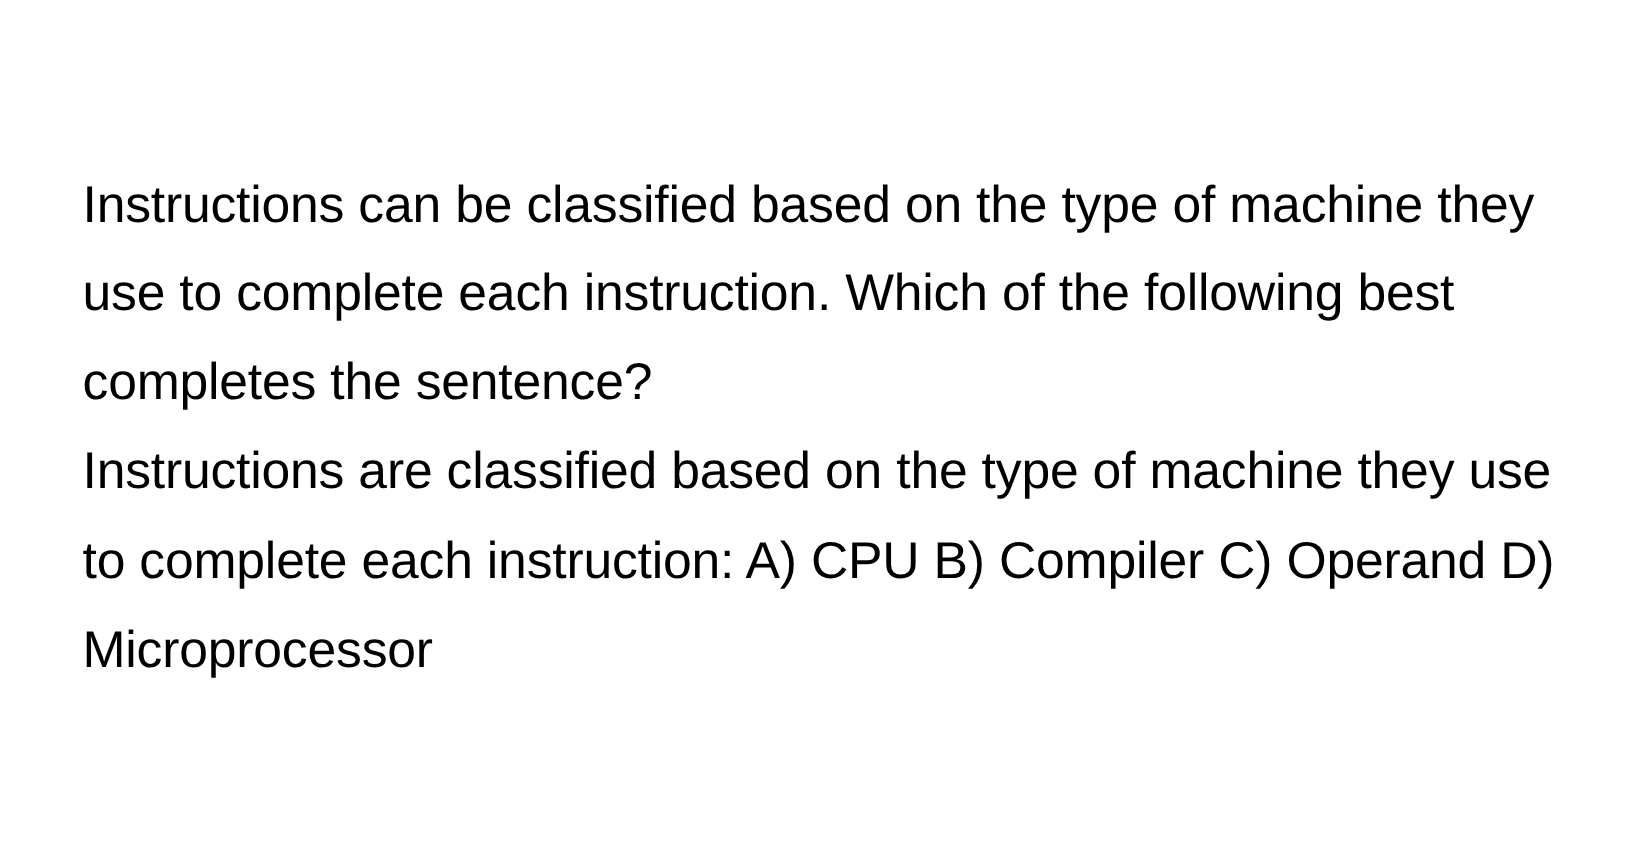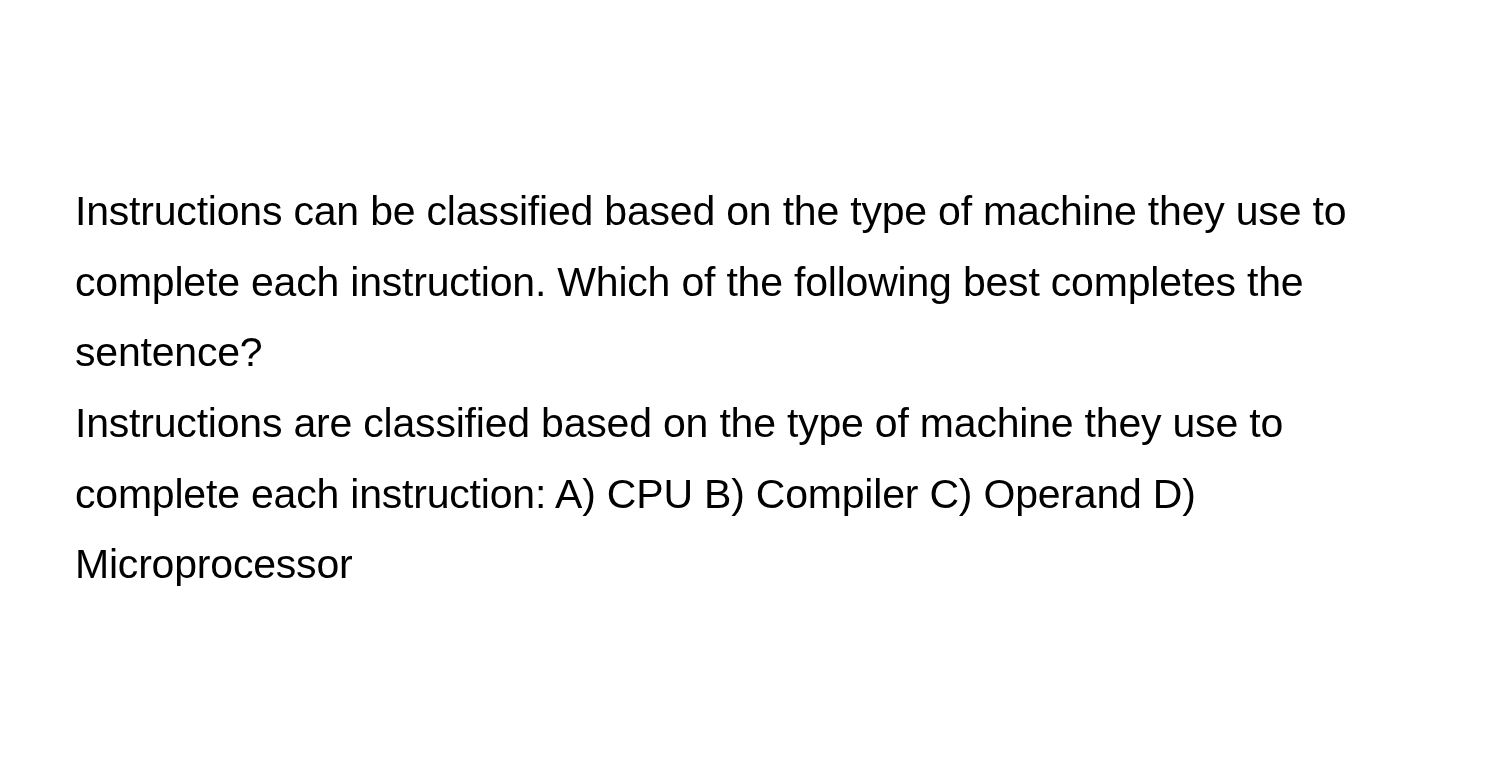--- a/index.html
+++ b/index.html
@@ -15,21 +15,21 @@
       display: flex;
       align-items: center;
       justify-content: flex-start;
       padding-left: 75px;
       padding-right: 75px;
     }
     .content {
       max-width: 1360px;
     }
     .question-text {
-      font-size: 41px;
+      font-size: 47px;
       line-height: 1.72;
       color: #000000;
       font-weight: 400;
       letter-spacing: -0.2px;
     }
   </style>
 </head>
 <body>
 
 <div class="content">

